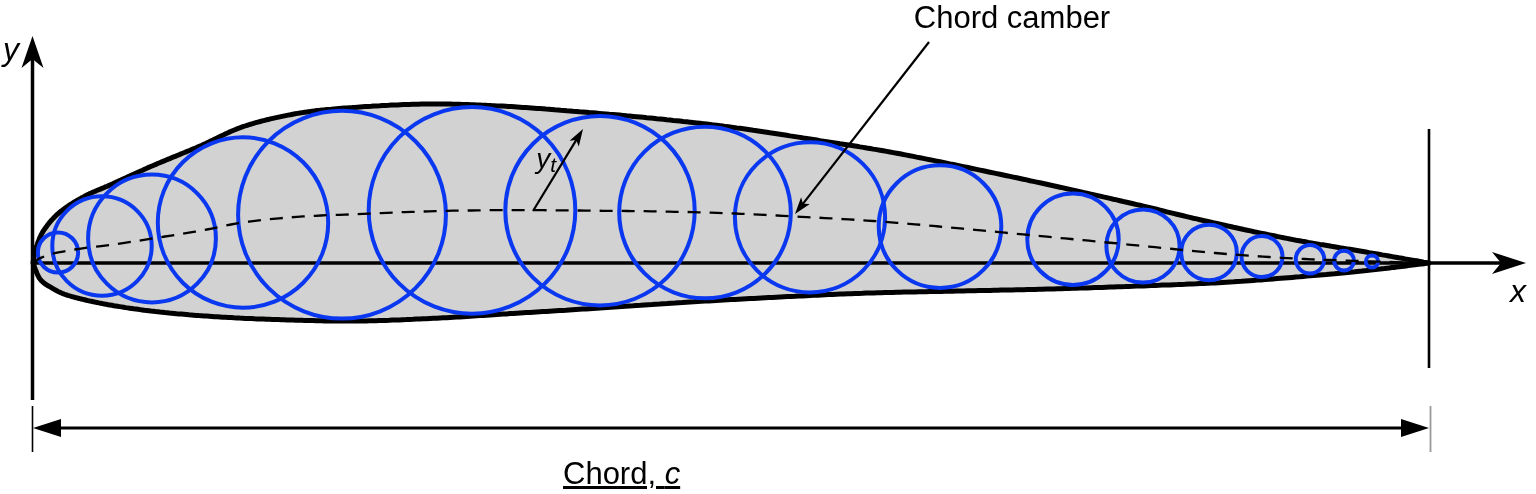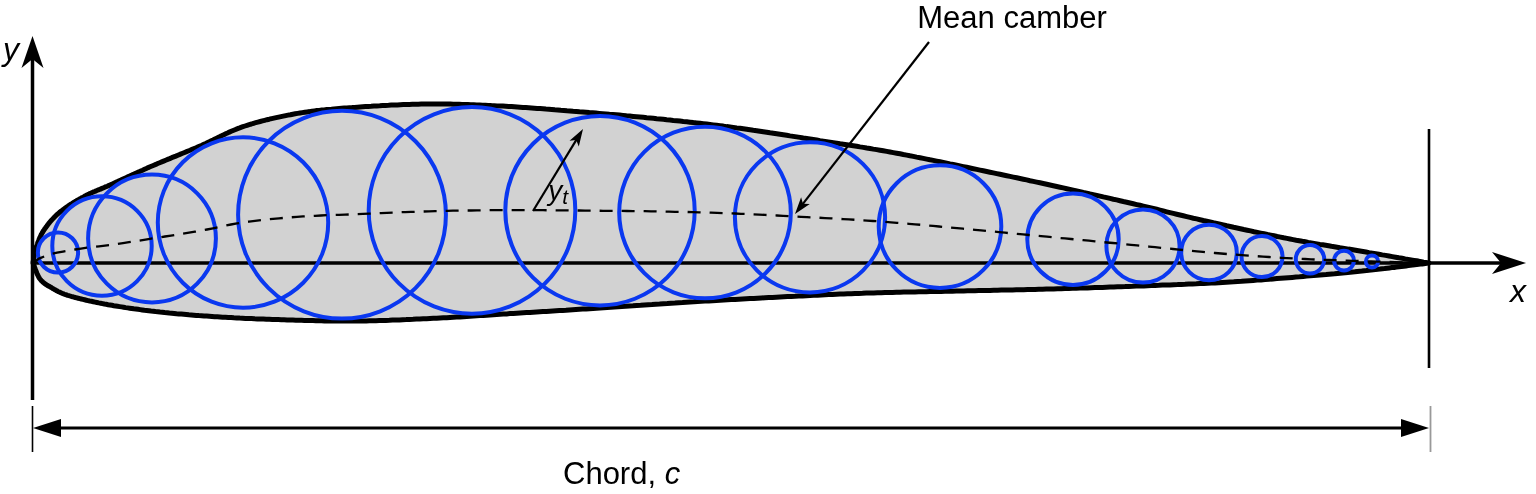--- a/index.html
+++ b/index.html
@@ -3,23 +3,23 @@
 <meta charset="utf-8">
 <style>
   html,body{margin:0;padding:0;background:#ffffff;}
   #stage{position:relative;width:1536px;height:494px;background:#ffffff;overflow:hidden;
          font-family:"Liberation Sans","DejaVu Sans",sans-serif;color:#000;}
   #diagram-svg{position:absolute;left:0;top:0;}
   .lbl{position:absolute;white-space:nowrap;font-size:31px;line-height:36px;}
   .it{font-style:italic;}
   .sub{font-size:0.72em;vertical-align:-0.18em;font-style:italic;}
   #mean-camber-label{left:872px;top:0px;width:280px;text-align:center;}
-  #yt-label{left:478px;top:141px;width:90px;text-align:right;font-size:28px;margin-top:32px;}
+  #yt-label{left:466px;top:141px;width:90px;text-align:right;font-size:28px;}
   #yt-label .sub{font-size:0.75em;}
-  #chord-label{left:563px;top:456px;}
+  #chord-label{left:563px;top:456px;text-decoration:underline;}
   #y-axis-label{left:3px;top:31px;font-size:32px;}
   #x-axis-label{left:1510px;top:273px;font-size:32px;}
 </style>
 </head>
 <body>
 
 <div id="stage">
   <svg id="diagram-svg" width="1536" height="494" viewBox="0 0 1536 494">
       <path d="M33.0,263.0 33.1,262.7 33.1,262.3 33.2,261.9 33.3,261.4 33.3,260.9 33.4,260.4 33.5,259.8 33.6,259.2 33.7,258.6 33.8,258.0 33.9,257.3 34.0,256.6 34.1,255.9 34.2,255.2 34.4,254.5 34.5,253.8 34.7,253.0 34.8,252.3 35.0,251.6 35.2,250.8 35.4,250.1 35.6,249.4 35.8,248.7 36.0,248.0 36.2,247.3 36.5,246.6 36.7,245.9 37.0,245.2 37.2,244.4 37.5,243.7 37.7,243.0 38.0,242.2 38.3,241.5 38.6,240.7 38.9,240.0 39.2,239.2 39.5,238.4 39.8,237.7 40.2,236.9 40.6,236.1 40.9,235.3 41.3,234.6 41.7,233.8 42.1,233.0 42.6,232.3 43.0,231.5 43.5,230.8 44.0,230.0 44.5,229.2 45.0,228.5 45.6,227.7 46.1,227.0 46.7,226.2 47.2,225.5 47.8,224.7 48.4,223.9 49.0,223.2 49.6,222.4 50.3,221.6 50.9,220.9 51.6,220.1 52.3,219.4 53.0,218.6 53.7,217.9 54.4,217.1 55.2,216.4 55.9,215.6 56.7,214.9 57.5,214.2 58.3,213.4 59.2,212.7 60.0,212.0 60.9,211.3 61.8,210.6 62.7,209.9 63.6,209.2 64.6,208.5 65.6,207.7 66.6,207.0 67.7,206.3 68.7,205.6 69.8,204.9 70.9,204.2 71.9,203.6 73.0,202.9 74.1,202.2 75.2,201.5 76.3,200.9 77.4,200.2 78.5,199.6 79.6,199.0 80.7,198.4 81.8,197.7 82.9,197.2 84.0,196.6 85.0,196.0 86.0,195.5 87.0,194.9 88.0,194.4 89.0,194.0 89.9,193.5 90.9,193.1 91.8,192.7 92.7,192.3 93.6,191.9 94.6,191.5 95.5,191.1 96.4,190.7 97.4,190.3 98.4,189.9 99.4,189.5 100.4,189.1 101.5,188.6 102.6,188.2 103.7,187.7 104.8,187.2 106.1,186.7 107.3,186.2 108.6,185.6 110.0,185.0 111.4,184.4 112.9,183.7 114.4,183.0 115.9,182.3 117.5,181.6 119.2,180.8 120.8,180.1 122.5,179.3 124.2,178.5 126.0,177.7 127.8,176.9 129.6,176.1 131.4,175.2 133.2,174.4 135.1,173.5 136.9,172.7 138.8,171.9 140.7,171.0 142.6,170.2 144.5,169.3 146.3,168.5 148.2,167.6 150.1,166.8 152.0,166.0 153.9,165.2 155.8,164.4 157.7,163.5 159.7,162.7 161.7,161.9 163.6,161.1 165.7,160.2 167.7,159.4 169.7,158.6 171.7,157.7 173.8,156.9 175.8,156.1 177.9,155.2 179.9,154.4 182.0,153.5 184.0,152.7 186.0,151.9 188.1,151.0 190.1,150.2 192.1,149.3 194.1,148.5 196.1,147.7 198.1,146.8 200.0,146.0 201.9,145.2 203.8,144.3 205.7,143.5 207.6,142.6 209.4,141.7 211.2,140.8 213.0,140.0 214.9,139.1 216.7,138.2 218.5,137.3 220.3,136.4 222.1,135.6 223.9,134.7 225.7,133.8 227.5,133.0 229.4,132.1 231.2,131.3 233.1,130.5 235.0,129.7 237.0,128.9 238.9,128.2 240.9,127.4 242.9,126.7 245.0,126.0 247.1,125.3 249.2,124.6 251.4,124.0 253.5,123.3 255.7,122.7 257.9,122.1 260.2,121.5 262.4,120.9 264.7,120.3 267.0,119.7 269.3,119.2 271.6,118.6 273.9,118.1 276.2,117.6 278.6,117.1 280.9,116.6 283.3,116.1 285.7,115.6 288.0,115.1 290.4,114.7 292.8,114.2 295.2,113.8 297.6,113.4 300.0,113.0 302.4,112.6 304.8,112.2 307.2,111.9 309.6,111.6 312.0,111.2 314.4,110.9 316.8,110.6 319.3,110.4 321.7,110.1 324.1,109.9 326.6,109.6 329.1,109.4 331.5,109.2 334.0,108.9 336.5,108.7 339.1,108.5 341.6,108.3 344.2,108.1 346.8,107.9 349.4,107.7 352.0,107.6 354.6,107.4 357.3,107.2 360.0,107.0 362.7,106.8 365.5,106.6 368.3,106.4 371.1,106.3 373.9,106.1 376.8,105.9 379.7,105.8 382.6,105.6 385.5,105.4 388.5,105.3 391.4,105.1 394.4,105.0 397.3,104.9 400.3,104.7 403.3,104.6 406.3,104.5 409.3,104.4 412.3,104.3 415.2,104.2 418.2,104.2 421.2,104.1 424.1,104.1 427.1,104.0 430.0,104.0 432.9,104.0 435.8,104.0 438.8,104.0 441.7,104.0 444.6,104.0 447.5,104.1 450.4,104.1 453.3,104.2 456.3,104.3 459.2,104.3 462.1,104.4 465.0,104.5 467.9,104.6 470.8,104.7 473.8,104.8 476.7,104.9 479.6,105.0 482.5,105.2 485.4,105.3 488.3,105.4 491.3,105.6 494.2,105.7 497.1,105.9 500.0,106.0 502.9,106.1 505.8,106.3 508.7,106.5 511.6,106.6 514.4,106.8 517.3,107.0 520.1,107.2 523.0,107.4 525.8,107.6 528.7,107.8 531.5,108.0 534.4,108.2 537.2,108.4 540.1,108.6 543.0,108.8 545.9,109.1 548.9,109.3 551.8,109.5 554.8,109.8 557.8,110.0 560.8,110.3 563.8,110.5 566.9,110.8 570.0,111.0 573.1,111.3 576.3,111.5 579.5,111.8 582.8,112.0 586.0,112.3 589.3,112.6 592.6,112.8 595.9,113.1 599.3,113.4 602.6,113.7 606.0,114.0 609.4,114.3 612.8,114.5 616.2,114.8 619.6,115.1 623.0,115.4 626.4,115.8 629.8,116.1 633.2,116.4 636.6,116.7 639.9,117.0 643.3,117.3 646.7,117.7 650.0,118.0 653.3,118.3 656.7,118.7 660.0,119.0 663.3,119.3 666.7,119.7 670.0,120.0 673.3,120.4 676.7,120.7 680.0,121.1 683.3,121.5 686.7,121.8 690.0,122.2 693.3,122.6 696.7,122.9 700.0,123.3 703.3,123.7 706.7,124.1 710.0,124.5 713.3,124.9 716.7,125.3 720.0,125.7 723.3,126.1 726.7,126.6 730.0,127.0 733.3,127.4 736.7,127.9 740.0,128.3 743.3,128.8 746.7,129.3 750.0,129.8 753.3,130.3 756.7,130.7 760.0,131.2 763.3,131.7 766.7,132.2 770.0,132.8 773.3,133.3 776.7,133.8 780.0,134.3 783.3,134.8 786.7,135.3 790.0,135.9 793.3,136.4 796.7,136.9 800.0,137.4 803.3,138.0 806.7,138.5 810.0,139.0 813.3,139.5 816.7,140.0 820.0,140.6 823.3,141.1 826.7,141.6 830.0,142.1 833.3,142.6 836.7,143.1 840.0,143.7 843.3,144.2 846.7,144.7 850.0,145.3 853.3,145.8 856.7,146.3 860.0,146.9 863.3,147.4 866.7,148.0 870.0,148.5 873.3,149.1 876.7,149.6 880.0,150.2 883.3,150.8 886.7,151.4 890.0,152.0 893.3,152.6 896.7,153.2 900.0,153.8 903.3,154.5 906.7,155.1 910.0,155.8 913.3,156.4 916.7,157.1 920.0,157.7 923.3,158.4 926.7,159.1 930.0,159.8 933.3,160.4 936.7,161.1 940.0,161.8 943.3,162.5 946.7,163.2 950.0,163.9 953.3,164.5 956.7,165.2 960.0,165.9 963.3,166.6 966.7,167.3 970.0,168.0 973.3,168.7 976.7,169.4 980.0,170.1 983.3,170.8 986.7,171.5 990.0,172.2 993.3,172.9 996.7,173.6 1000.0,174.3 1003.3,175.0 1006.7,175.7 1010.0,176.4 1013.3,177.1 1016.7,177.8 1020.0,178.5 1023.3,179.2 1026.7,179.9 1030.0,180.7 1033.3,181.4 1036.7,182.1 1040.0,182.8 1043.3,183.5 1046.7,184.3 1050.0,185.0 1053.3,185.7 1056.7,186.5 1060.0,187.2 1063.3,187.9 1066.7,188.7 1070.0,189.4 1073.3,190.1 1076.7,190.9 1080.0,191.6 1083.3,192.4 1086.7,193.1 1090.0,193.9 1093.3,194.6 1096.7,195.4 1100.0,196.1 1103.3,196.9 1106.7,197.6 1110.0,198.4 1113.3,199.2 1116.7,199.9 1120.0,200.7 1123.3,201.5 1126.7,202.2 1130.0,203.0 1133.3,203.8 1136.7,204.6 1140.0,205.3 1143.3,206.1 1146.7,206.9 1150.0,207.7 1153.3,208.5 1156.7,209.3 1160.0,210.1 1163.3,210.9 1166.7,211.8 1170.0,212.6 1173.3,213.4 1176.7,214.2 1180.0,215.0 1183.3,215.8 1186.7,216.6 1190.0,217.4 1193.3,218.2 1196.7,218.9 1200.0,219.7 1203.3,220.5 1206.7,221.2 1210.0,222.0 1213.3,222.8 1216.7,223.5 1220.1,224.3 1223.4,225.0 1226.8,225.8 1230.2,226.5 1233.6,227.3 1237.0,228.0 1240.4,228.7 1243.8,229.5 1247.2,230.2 1250.6,230.9 1254.0,231.7 1257.4,232.4 1260.7,233.1 1264.1,233.8 1267.4,234.5 1270.7,235.1 1274.0,235.8 1277.2,236.5 1280.5,237.1 1283.7,237.8 1286.9,238.4 1290.0,239.0 1293.1,239.6 1296.2,240.2 1299.2,240.7 1302.3,241.3 1305.3,241.8 1308.2,242.4 1311.2,242.9 1314.1,243.4 1317.0,243.9 1319.9,244.4 1322.8,244.8 1325.7,245.3 1328.6,245.8 1331.4,246.3 1334.3,246.7 1337.1,247.2 1340.0,247.7 1342.8,248.1 1345.7,248.6 1348.5,249.1 1351.4,249.5 1354.2,250.0 1357.1,250.5 1360.0,251.0 1363.0,251.5 1366.0,252.0 1369.1,252.6 1372.4,253.1 1375.6,253.7 1378.9,254.3 1382.3,254.9 1385.6,255.4 1389.0,256.0 1392.3,256.6 1395.6,257.2 1398.9,257.8 1402.1,258.3 1405.2,258.9 1408.2,259.4 1411.1,259.9 1414.0,260.4 1416.6,260.8 1419.1,261.3 1421.5,261.7 1423.7,262.1 1425.7,262.4 1427.4,262.7 1429.0,263.0 1429.0,263.0 1427.9,263.1 1426.7,263.3 1425.3,263.5 1423.8,263.7 1422.2,263.9 1420.5,264.1 1418.6,264.3 1416.7,264.6 1414.7,264.8 1412.6,265.1 1410.5,265.3 1408.3,265.6 1406.0,265.9 1403.7,266.2 1401.3,266.5 1399.0,266.8 1396.6,267.1 1394.2,267.4 1391.8,267.6 1389.4,267.9 1387.0,268.2 1384.6,268.5 1382.3,268.7 1380.0,269.0 1377.7,269.2 1375.5,269.5 1373.2,269.7 1371.0,270.0 1368.7,270.2 1366.5,270.5 1364.2,270.7 1361.9,271.0 1359.6,271.2 1357.3,271.4 1354.9,271.7 1352.6,271.9 1350.1,272.2 1347.7,272.4 1345.2,272.7 1342.6,272.9 1340.0,273.2 1337.4,273.4 1334.6,273.7 1331.9,273.9 1329.0,274.2 1326.1,274.5 1323.1,274.7 1320.0,275.0 1316.8,275.3 1313.6,275.6 1310.2,275.8 1306.7,276.1 1303.2,276.4 1299.6,276.8 1295.9,277.1 1292.2,277.4 1288.4,277.7 1284.6,278.0 1280.8,278.3 1276.9,278.6 1273.0,278.9 1269.0,279.2 1265.1,279.6 1261.1,279.9 1257.2,280.1 1253.2,280.4 1249.3,280.7 1245.3,281.0 1241.5,281.3 1237.6,281.5 1233.8,281.8 1230.0,282.0 1226.3,282.2 1222.5,282.4 1218.8,282.7 1215.0,282.9 1211.3,283.0 1207.5,283.2 1203.8,283.4 1200.0,283.6 1196.3,283.8 1192.5,283.9 1188.8,284.1 1185.0,284.3 1181.3,284.4 1177.5,284.6 1173.8,284.7 1170.0,284.9 1166.3,285.0 1162.5,285.1 1158.8,285.3 1155.0,285.4 1151.3,285.6 1147.5,285.7 1143.8,285.9 1140.0,286.0 1136.3,286.1 1132.5,286.3 1128.8,286.4 1125.0,286.6 1121.3,286.7 1117.5,286.8 1113.8,287.0 1110.0,287.1 1106.3,287.2 1102.5,287.4 1098.8,287.5 1095.0,287.6 1091.3,287.7 1087.5,287.9 1083.8,288.0 1080.0,288.1 1076.3,288.2 1072.5,288.3 1068.8,288.5 1065.0,288.6 1061.3,288.7 1057.5,288.8 1053.8,288.9 1050.0,289.0 1046.3,289.1 1042.5,289.2 1038.8,289.3 1035.0,289.4 1031.3,289.5 1027.5,289.6 1023.8,289.7 1020.0,289.7 1016.3,289.8 1012.5,289.9 1008.8,290.0 1005.0,290.1 1001.3,290.1 997.5,290.2 993.8,290.3 990.0,290.4 986.3,290.4 982.5,290.5 978.8,290.6 975.0,290.7 971.3,290.8 967.5,290.8 963.8,290.9 960.0,291.0 956.3,291.1 952.5,291.2 948.8,291.2 945.0,291.3 941.3,291.4 937.5,291.5 933.8,291.5 930.0,291.6 926.3,291.7 922.5,291.7 918.8,291.8 915.0,291.9 911.3,291.9 907.5,292.0 903.8,292.1 900.0,292.2 896.3,292.3 892.5,292.4 888.8,292.5 885.0,292.6 881.3,292.7 877.5,292.8 873.8,292.9 870.0,293.0 866.3,293.1 862.5,293.3 858.8,293.4 855.0,293.5 851.3,293.7 847.5,293.8 843.8,294.0 840.0,294.1 836.3,294.3 832.5,294.5 828.8,294.6 825.0,294.8 821.3,295.0 817.5,295.2 813.8,295.3 810.0,295.5 806.3,295.7 802.5,295.9 798.8,296.1 795.0,296.3 791.3,296.4 787.5,296.6 783.8,296.8 780.0,297.0 776.3,297.2 772.5,297.4 768.8,297.6 765.0,297.8 761.3,298.0 757.5,298.2 753.8,298.4 750.0,298.6 746.3,298.8 742.5,299.0 738.8,299.2 735.0,299.4 731.3,299.6 727.5,299.8 723.8,300.0 720.0,300.2 716.3,300.4 712.5,300.7 708.8,300.9 705.0,301.1 701.3,301.3 697.5,301.5 693.8,301.8 690.0,302.0 686.2,302.2 682.5,302.5 678.7,302.7 674.9,303.0 671.1,303.2 667.3,303.5 663.4,303.7 659.6,304.0 655.8,304.2 652.0,304.5 648.2,304.7 644.4,305.0 640.6,305.3 636.8,305.5 633.0,305.8 629.3,306.0 625.5,306.3 621.8,306.5 618.1,306.8 614.4,307.0 610.8,307.3 607.1,307.5 603.6,307.8 600.0,308.0 596.5,308.2 593.0,308.5 589.5,308.7 586.1,308.9 582.7,309.1 579.3,309.3 575.9,309.5 572.6,309.7 569.3,309.9 566.0,310.2 562.7,310.4 559.4,310.6 556.1,310.8 552.8,311.0 549.6,311.2 546.3,311.4 543.0,311.6 539.8,311.8 536.5,312.0 533.2,312.2 529.9,312.4 526.6,312.6 523.3,312.8 520.0,313.0 516.7,313.2 513.3,313.4 510.0,313.6 506.7,313.9 503.3,314.1 500.0,314.3 496.7,314.5 493.3,314.7 490.0,315.0 486.7,315.2 483.3,315.4 480.0,315.6 476.7,315.8 473.3,316.1 470.0,316.3 466.7,316.5 463.3,316.7 460.0,316.9 456.7,317.1 453.3,317.3 450.0,317.5 446.7,317.7 443.3,317.8 440.0,318.0 436.7,318.2 433.3,318.3 429.9,318.5 426.6,318.7 423.2,318.8 419.8,319.0 416.4,319.1 413.0,319.3 409.6,319.4 406.2,319.6 402.8,319.7 399.4,319.9 396.0,320.0 392.6,320.1 389.3,320.3 385.9,320.4 382.6,320.5 379.3,320.6 376.0,320.7 372.8,320.8 369.5,320.8 366.3,320.9 363.1,321.0 360.0,321.0 356.9,321.0 353.8,321.1 350.8,321.1 347.8,321.1 344.8,321.1 341.8,321.1 338.9,321.1 335.9,321.0 333.0,321.0 330.1,321.0 327.2,320.9 324.4,320.9 321.5,320.8 318.7,320.8 315.8,320.7 313.0,320.6 310.1,320.6 307.3,320.5 304.4,320.4 301.6,320.3 298.7,320.2 295.8,320.2 292.9,320.1 290.0,320.0 287.1,319.9 284.1,319.8 281.2,319.7 278.2,319.6 275.2,319.5 272.3,319.4 269.3,319.3 266.3,319.2 263.3,319.1 260.3,319.0 257.3,318.9 254.4,318.8 251.4,318.6 248.5,318.5 245.5,318.4 242.6,318.2 239.7,318.1 236.8,317.9 233.9,317.8 231.1,317.6 228.3,317.5 225.5,317.3 222.7,317.2 220.0,317.0 217.3,316.8 214.6,316.7 212.0,316.5 209.3,316.3 206.7,316.1 204.1,315.9 201.5,315.7 198.9,315.6 196.3,315.4 193.8,315.2 191.3,315.0 188.8,314.8 186.3,314.5 183.8,314.3 181.3,314.1 178.9,313.9 176.5,313.7 174.1,313.4 171.7,313.2 169.3,313.0 167.0,312.7 164.6,312.5 162.3,312.2 160.0,312.0 157.7,311.7 155.5,311.5 153.2,311.2 151.0,311.0 148.8,310.7 146.6,310.4 144.4,310.2 142.2,309.9 140.1,309.6 138.0,309.3 135.8,309.0 133.8,308.8 131.7,308.5 129.6,308.2 127.6,307.9 125.6,307.6 123.6,307.2 121.6,306.9 119.6,306.6 117.6,306.3 115.7,306.0 113.8,305.7 111.9,305.3 110.0,305.0 108.1,304.7 106.2,304.3 104.4,304.0 102.5,303.6 100.6,303.2 98.8,302.9 96.9,302.5 95.1,302.1 93.3,301.7 91.5,301.3 89.7,301.0 88.0,300.6 86.3,300.2 84.6,299.8 82.9,299.4 81.3,299.0 79.8,298.6 78.2,298.2 76.7,297.8 75.3,297.5 73.9,297.1 72.5,296.7 71.2,296.4 70.0,296.0 68.8,295.6 67.7,295.3 66.7,295.0 65.7,294.6 64.7,294.3 63.8,294.0 63.0,293.6 62.1,293.3 61.4,293.0 60.6,292.6 59.9,292.3 59.3,292.0 58.6,291.7 58.0,291.4 57.3,291.0 56.7,290.7 56.1,290.4 55.6,290.0 55.0,289.7 54.4,289.4 53.8,289.0 53.2,288.7 52.6,288.4 52.0,288.0 51.4,287.6 50.8,287.3 50.2,287.0 49.6,286.6 49.0,286.3 48.5,286.0 47.9,285.7 47.4,285.3 46.8,285.0 46.3,284.7 45.8,284.3 45.3,284.0 44.8,283.7 44.3,283.3 43.9,282.9 43.4,282.6 43.0,282.2 42.5,281.8 42.1,281.3 41.6,280.9 41.2,280.5 40.8,280.0 40.4,279.5 40.0,279.0 39.6,278.5 39.2,277.9 38.8,277.2 38.5,276.6 38.1,275.8 37.7,275.1 37.4,274.4 37.0,273.6 36.7,272.8 36.4,272.0 36.1,271.2 35.8,270.4 35.5,269.7 35.2,268.9 34.9,268.1 34.6,267.4 34.4,266.7 34.1,266.0 33.9,265.4 33.7,264.8 33.5,264.3 33.3,263.8 33.2,263.4 33.0,263.0 Z" fill="#d2d2d2" stroke="#000000" stroke-width="5" stroke-linejoin="round"></path>
       <line x1="33" y1="263" x2="1506" y2="263" stroke="#000000" stroke-width="3.5"></line>
@@ -50,21 +50,21 @@
       <line x1="39" y1="428" x2="1423" y2="428" stroke="#000000" stroke-width="2.8"></line>
       <polygon points="33,428 61,419 61,437" fill="#000000"></polygon>
       <polygon points="1429,428 1401,419 1401,437" fill="#000000"></polygon>
       <line x1="929" y1="42" x2="800.5311790735454" y2="206.900277607091" stroke="#000000" stroke-width="2.2"></line>
       <polygon points="795,214 801.1,197.2 803.0,203.7 809.8,204.0" fill="#000000"></polygon>
       <line x1="533" y1="211" x2="578.3145331816181" y2="136.68416558214633" stroke="#000000" stroke-width="2.2"></line>
       <polygon points="583,129 578.8,146.4 576.2,140.1 569.5,140.7" fill="#000000"></polygon>
     </svg>
 
   <div class="lbl" id="mean-camber-label">
-    <div>Mean camber</div>
+    <div>Chord camber</div>
   </div>
 
   <div class="lbl" id="yt-label"><span class="it">y</span><span class="sub">t</span></div>
 
   <div class="lbl" id="chord-label"><span>Chord, </span><span class="it">c</span></div>
 
   <div class="lbl it" id="y-axis-label">y</div>
 
   <div class="lbl it" id="x-axis-label">x</div>
 </div>

